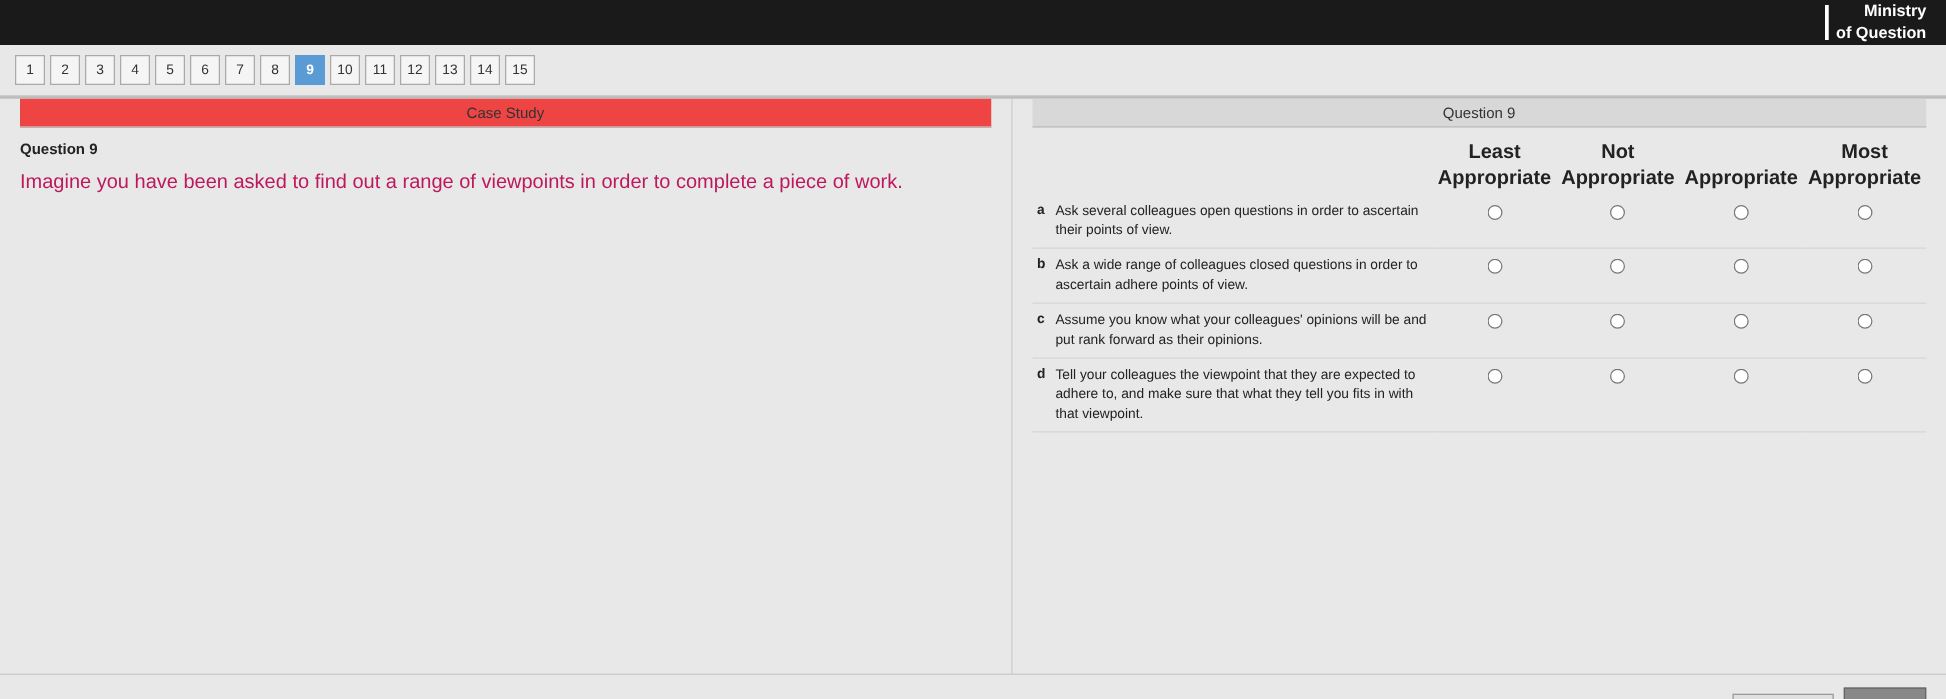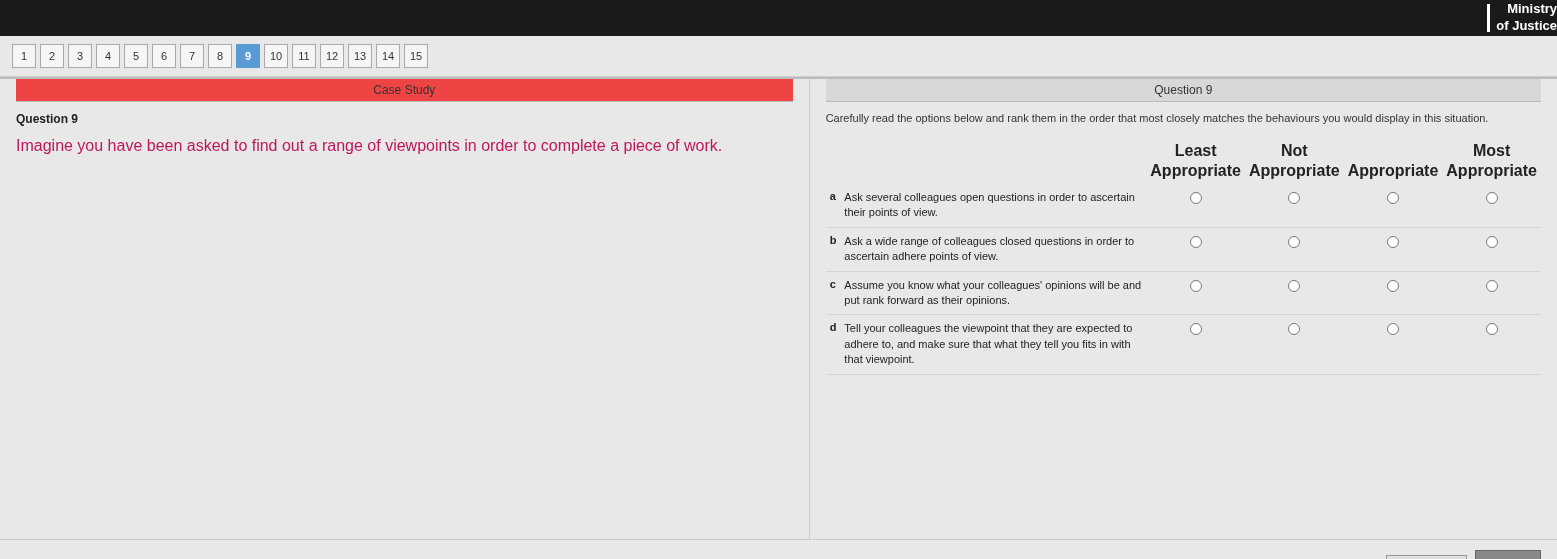--- a/index.html
+++ b/index.html
@@ -10,21 +10,21 @@
       color: #222;
     }
 
     
     .header-bar {
       background: #1a1a1a;
       height: 36px;
       display: flex;
       align-items: center;
       justify-content: flex-end;
-      padding-right: 0;
+      padding-right: 16px;
     }
     .header-logo {
       color: white;
       font-size: 13px;
       font-weight: bold;
       line-height: 1.3;
       text-align: right;
     }
     .header-logo span {
       display: block;
@@ -199,21 +199,21 @@
     }
   </style>
 </head>
 <body>
 
 <div class="header-bar">
   <div class="logo-wrap">
     <div class="logo-bar"></div>
     <div class="header-logo">
       <span>Ministry</span>
-      <span>of Justice</span>
+      <span>of Question</span>
     </div>
   </div>
 </div>
 
 <div class="pagination-row">
 <div class="page-btn">1</div>
     <div class="page-btn">2</div>
     <div class="page-btn">3</div>
     <div class="page-btn">4</div>
     <div class="page-btn">5</div>
@@ -238,21 +238,20 @@
       <span>Case Study</span>
     </div>
     <div class="question-title">Question 9</div>
     <div class="question-body">Imagine you have been asked to find out a range of viewpoints in order to complete a piece of work.</div>
   </div>
 
   <div class="right-panel">
     <div class="right-section-header">
       <span>Question 9</span>
     </div>
-    <div class="instruction-text">Carefully read the options below and rank them in the order that most closely matches the behaviours you would display in this situation.</div>
 
     <table class="radio-table">
       <thead>
         <tr>
           <th class="option-label-th" colspan="2"></th>
           <th>Least<br>Appropriate</th>
           <th>Not<br>Appropriate</th>
           <th>Appropriate</th>
           <th>Most<br>Appropriate</th>
         </tr>

